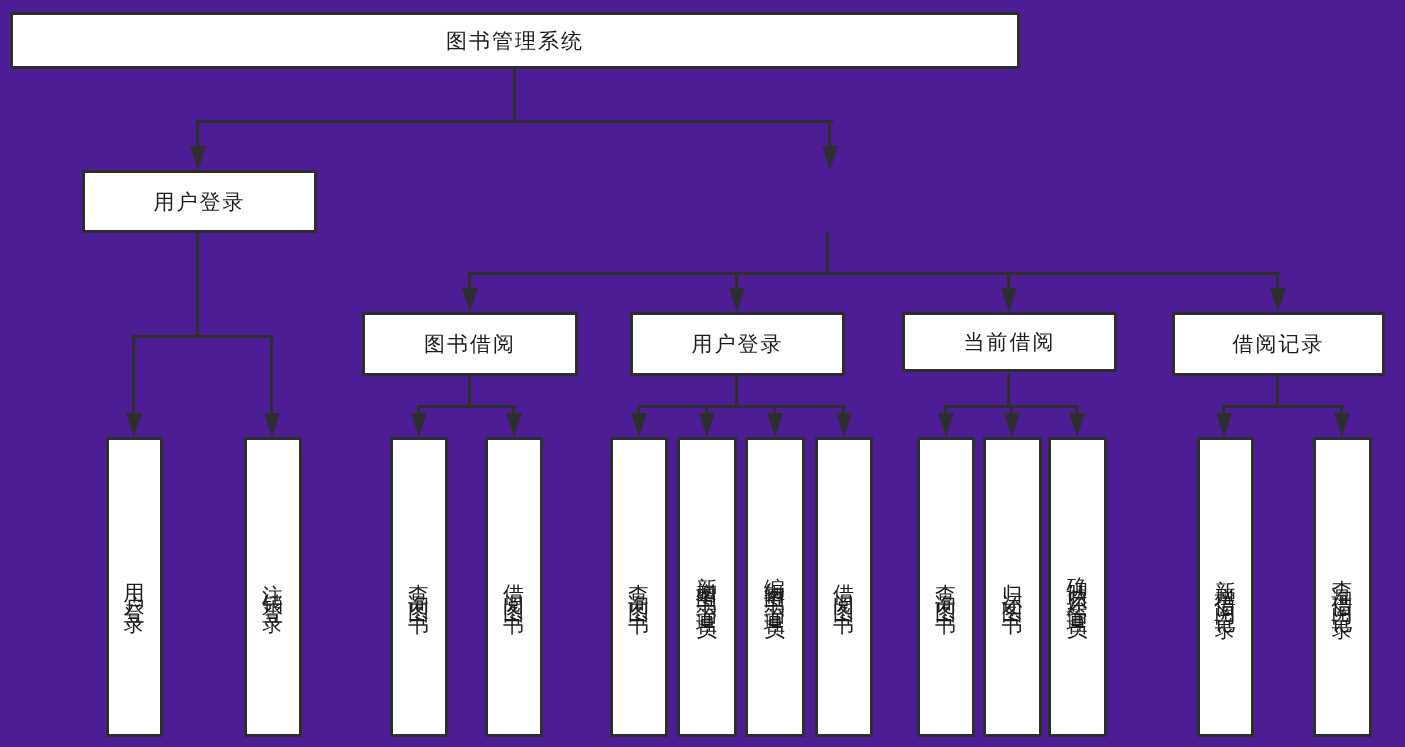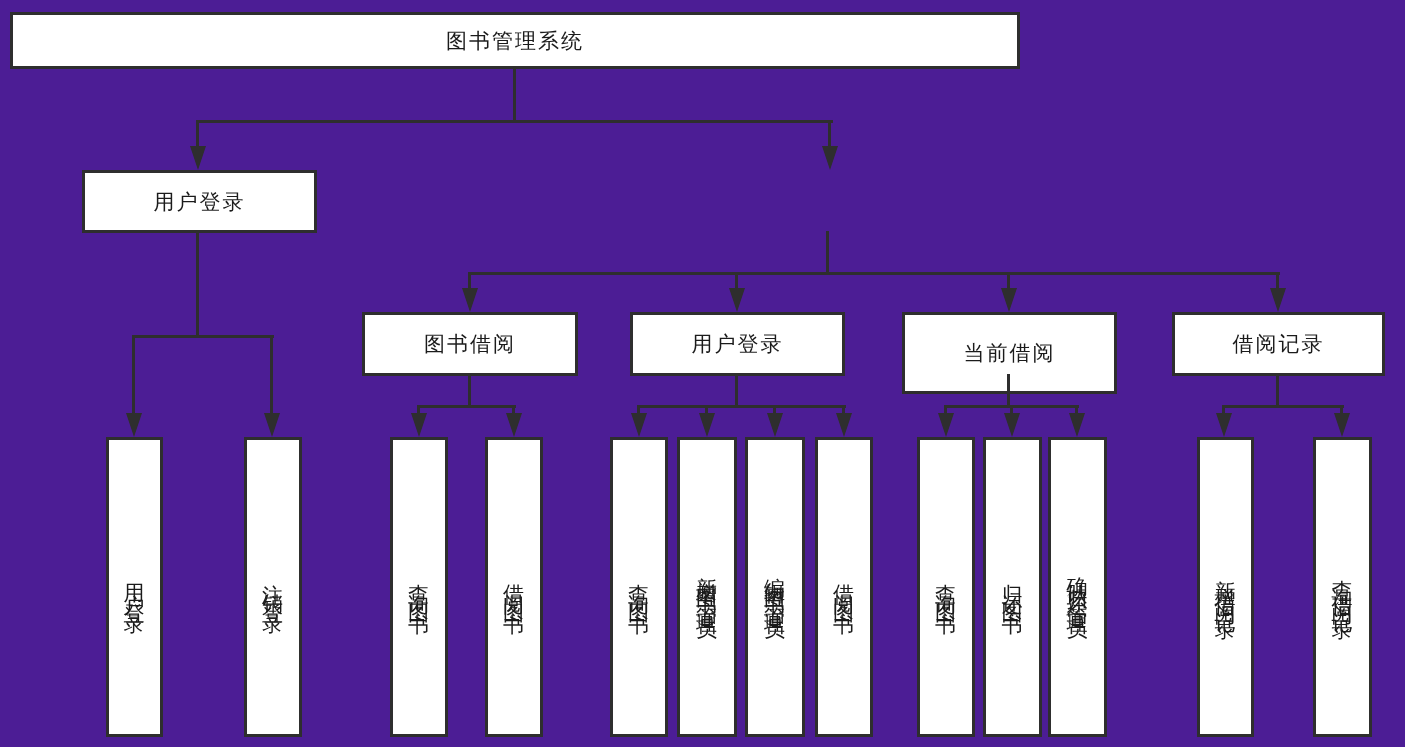--- a/index.html
+++ b/index.html
@@ -76,21 +76,21 @@
   <div class="box" style="left:82px; top:170px; width:235px; height:63px;">
     <span>用户登录</span>
   </div>
 
   <div class="box" style="left:362px; top:312px; width:216px; height:64px;">
     <span>图书借阅</span>
   </div>
   <div class="box" style="left:630px; top:312px; width:215px; height:64px;">
     <span>用户登录</span>
   </div>
-  <div class="box" style="left:902px; top:312px; width:215px; height:82px;align-items:center;">
+  <div class="box" style="left:902px; top:312px; width:215px; height:60px;align-items:center;">
     <span>当前借阅</span>
   </div>
   <div class="box" style="left:1172px; top:312px; width:213px; height:64px;">
     <span>借阅记录</span>
   </div>
 
   <div class="box leaf" style="left:106px; top:437px; width:57px; height:300px;">
     <span class="vtext">用户登录</span>
   </div>
   <div class="box leaf" style="left:244px; top:437px; width:58px; height:300px;">

